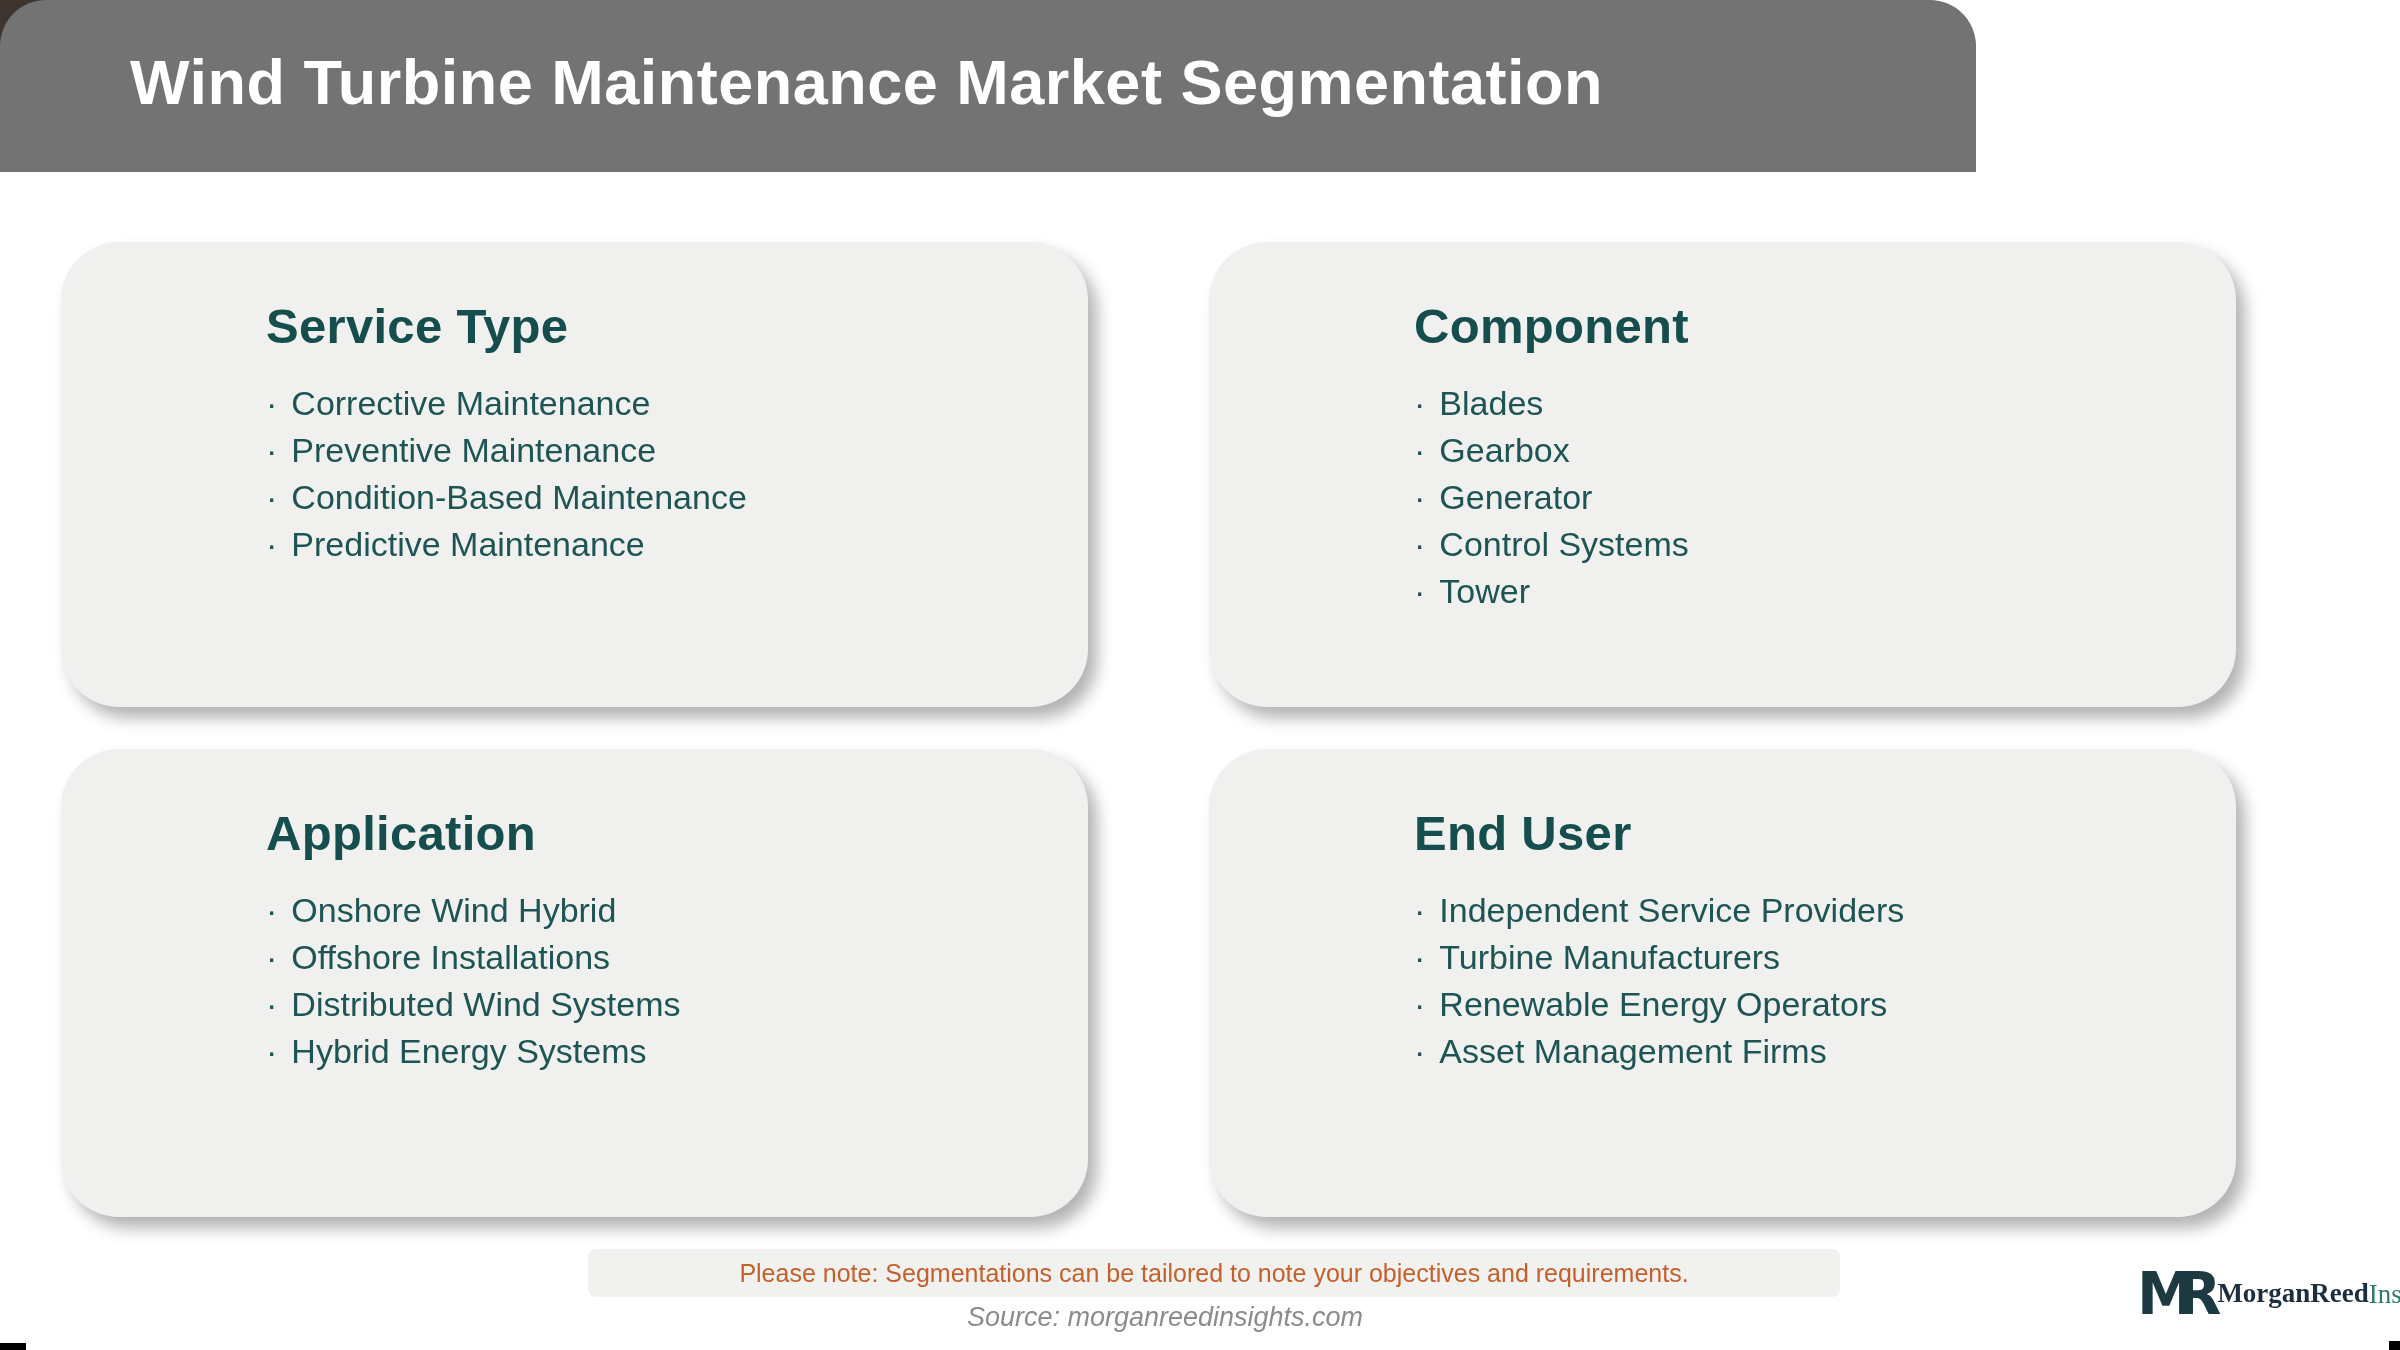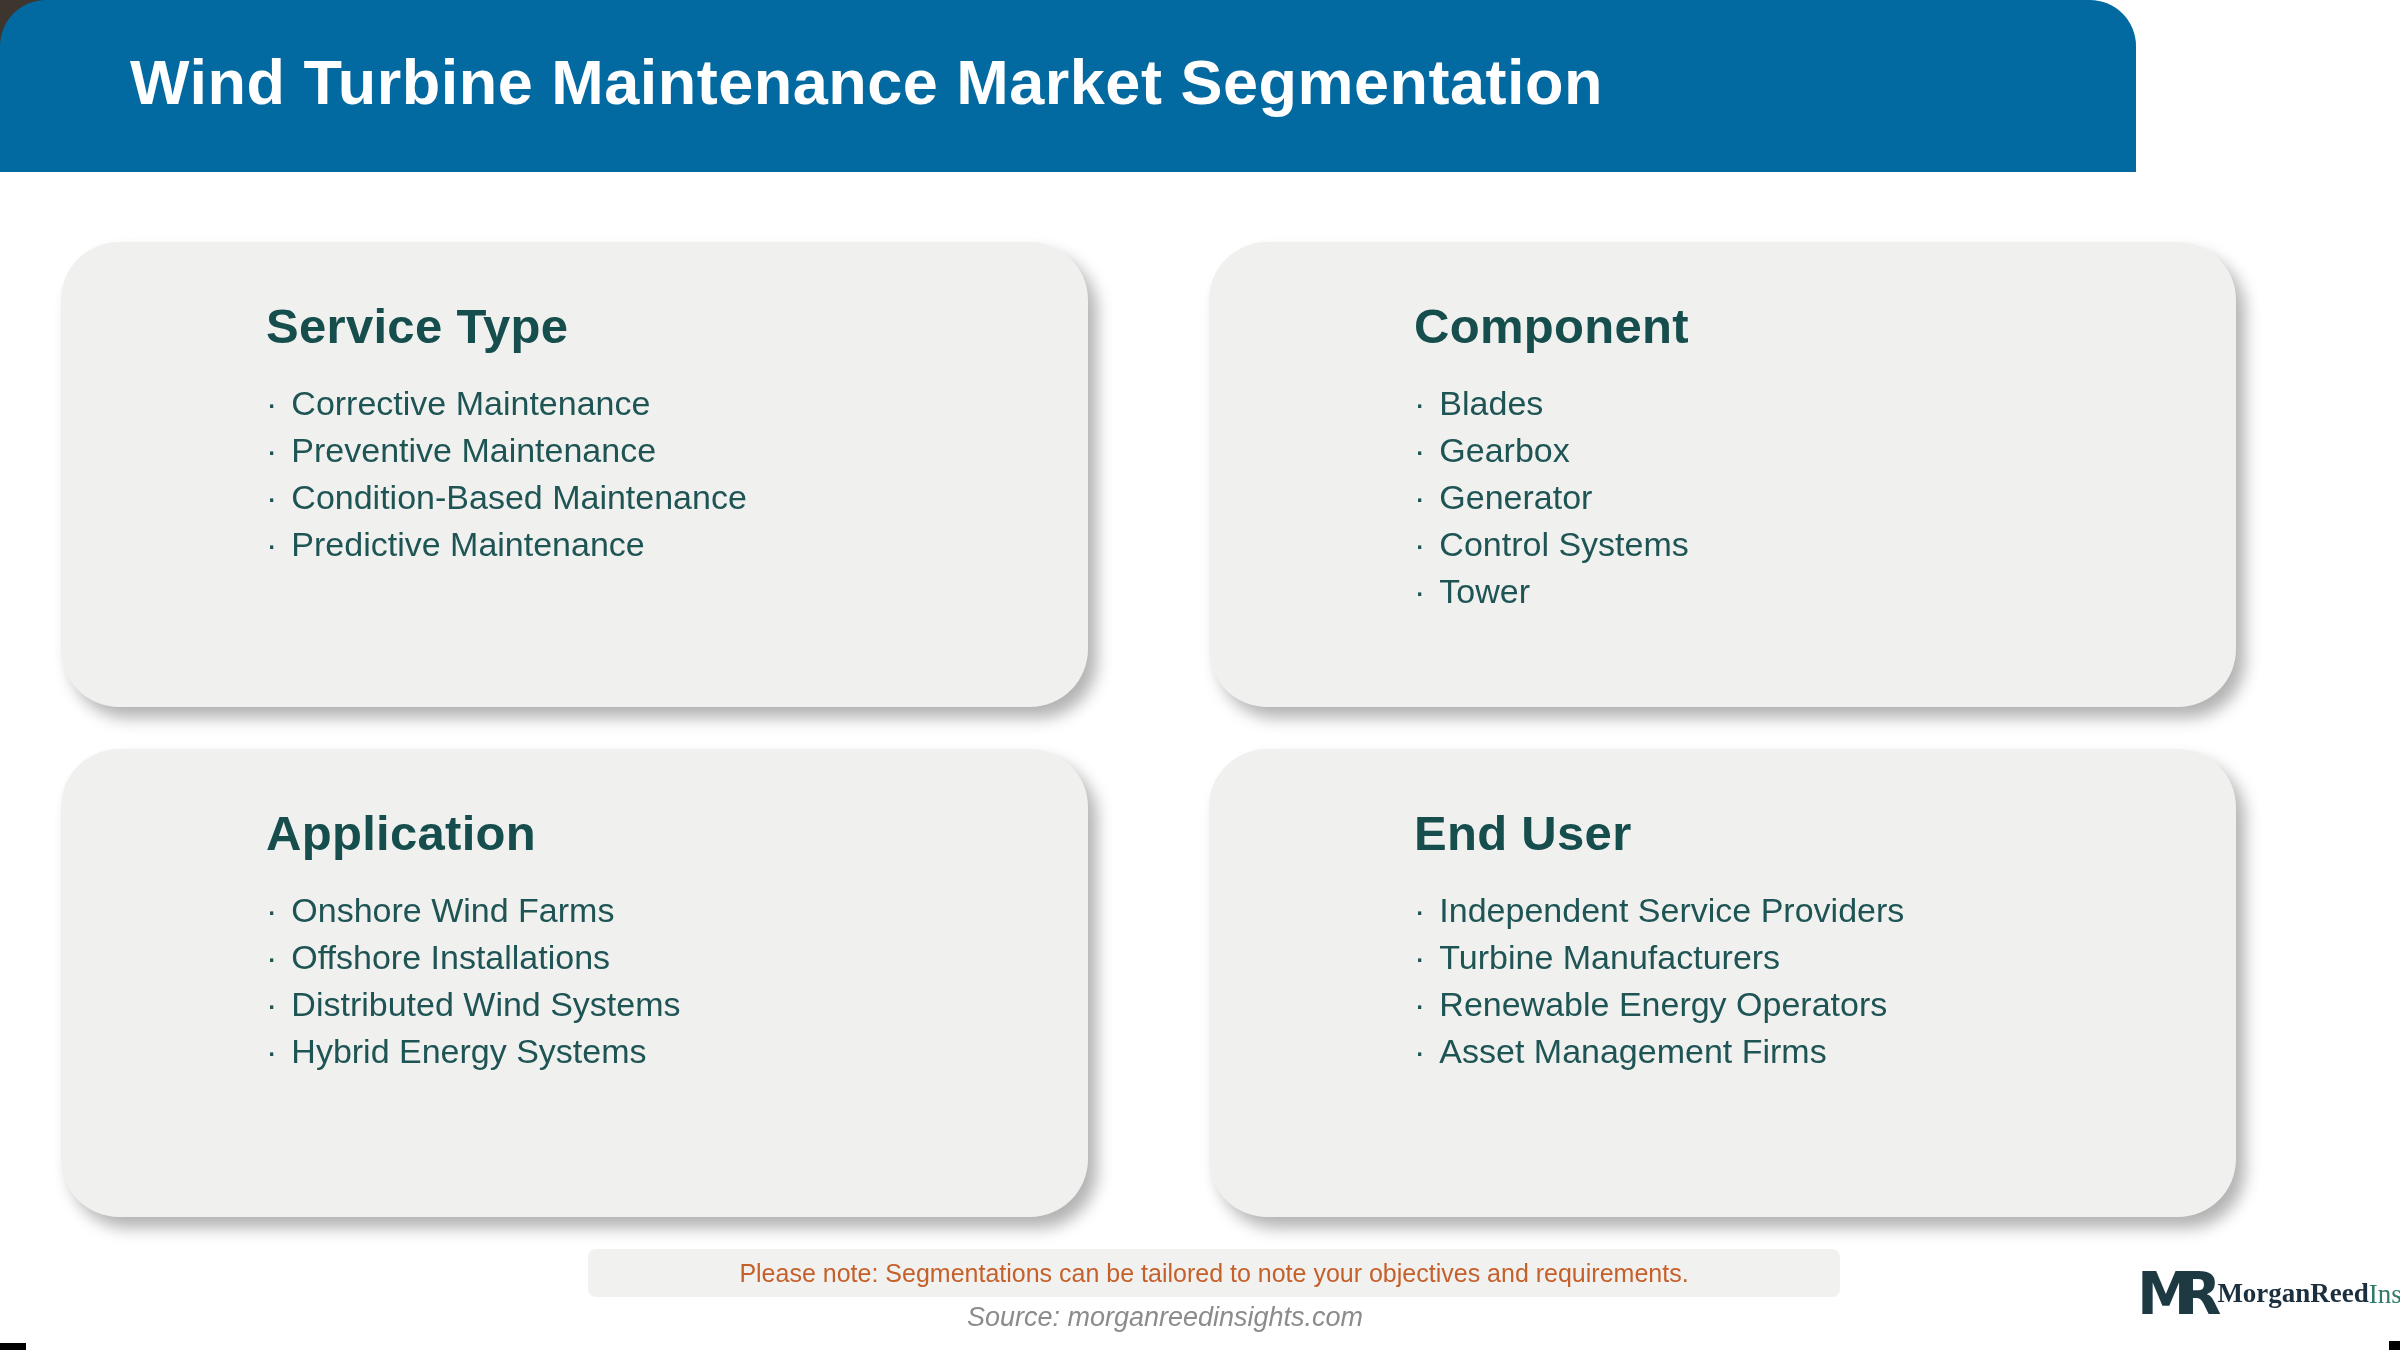--- a/index.html
+++ b/index.html
@@ -3,22 +3,22 @@
 <meta charset="utf-8">
 <style>
   html, body { margin: 0; padding: 0; }
   body { width: 2400px; height: 1350px; background: #ffffff; font-family: "Liberation Sans", sans-serif; }
 
   .slide { position: relative; width: 2400px; height: 1350px; background: #ffffff; overflow: hidden; }
 
   
   .corner-artifact { position: absolute; left: 0; top: 0; width: 48px; height: 48px; background: #3e352f; z-index: 0; }
 
-  .header { position: absolute; left: 0; top: 0; width: 2136px; height: 172px;
-            background: #0369a1; border-radius: 46px 46px 0 0; z-index: 1;
+  .header { position: absolute; left: 0; top: 0; width: 1976px; height: 172px;
+            background: #737373; border-radius: 46px 46px 0 0; z-index: 1;
             display: flex; align-items: center; }
   .header h1 { margin: 0 0 8px 130px; color: #ffffff; font-size: 63px; font-weight: bold; letter-spacing: 0.5px; }
 
   .card { position: absolute; width: 1027px; background: #f0f0ef; border-radius: 58px;
           box-shadow: 9px 11px 16px rgba(0,0,0,0.30);
           box-sizing: border-box; padding: 56px 40px 0 205px; }
   .card-1 { left: 61px;  top: 242px; height: 465px; }
   .card-2 { left: 1209px; top: 242px; height: 465px; }
   .card-3 { left: 61px;  top: 749px; height: 468px; }
   .card-4 { left: 1209px; top: 749px; height: 468px; }
@@ -76,21 +76,21 @@
       <li>Gearbox</li>
       <li>Generator</li>
       <li>Control Systems</li>
       <li>Tower</li>
     </ul>
   </div>
 
   <div class="card card-3">
     <h2>Application</h2>
     <ul>
-      <li>Onshore Wind Farms</li>
+      <li>Onshore Wind Hybrid</li>
       <li>Offshore Installations</li>
       <li>Distributed Wind Systems</li>
       <li>Hybrid Energy Systems</li>
     </ul>
   </div>
 
   <div class="card card-4">
     <h2>End User</h2>
     <ul>
       <li>Independent Service Providers</li>

